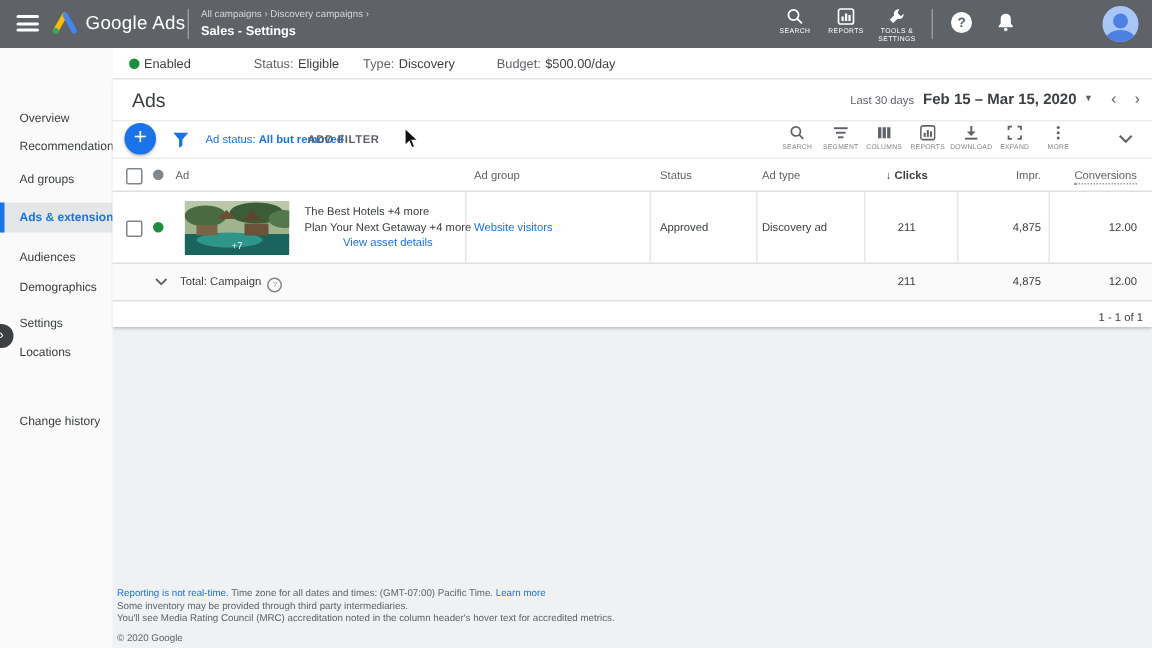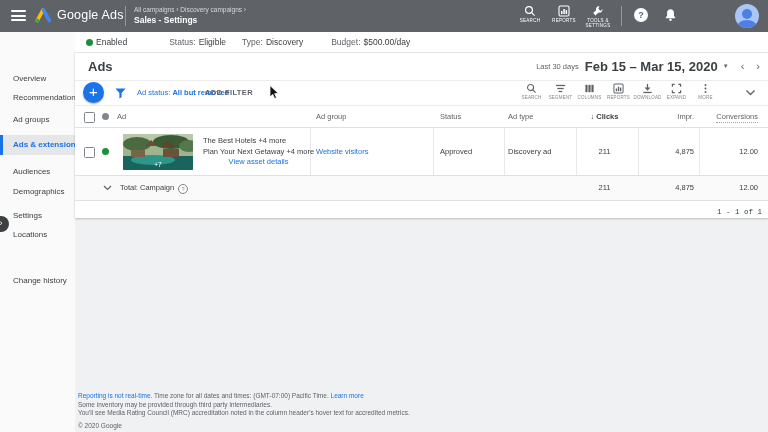--- a/index.html
+++ b/index.html
@@ -38,24 +38,24 @@
   .statusbar{position:absolute;left:75px;top:32px;right:0;height:20px;background:#fff;
     border-bottom:1px solid #e4e4e4;display:flex;align-items:center;font-size:8.5px;color:#5f6368;z-index:10;}
   .dot{display:inline-block;width:7px;height:7px;border-radius:50%;}
   .green{background:#1e8e3e;} .gray{background:#80868b;}
   .sb-seg{display:flex;align-items:center;cursor:pointer;}
   .val{color:#3c4043;margin-left:3px;}
   
   .card{position:absolute;left:75px;top:52px;right:0;height:166px;background:#fff;
     box-shadow:0 1px 2px rgba(60,64,67,.3);z-index:8;}
   .ads-header{position:relative;height:28px;border-bottom:1px solid #ececec;}
-  .page-title{position:absolute;left:13px;top:7px;font-size:13px;font-weight:bold;color:#3c4043;}
+  .page-title{position:absolute;left:13px;top:7px;font-size:13px;font-weight:normal;color:#3c4043;}
   .date-ctrl{position:absolute;right:8px;top:0;height:100%;display:flex;align-items:center;color:#5f6368;}
   .date-preset{font-size:7.5px;}
-  .date-range{font-size:13px;font-weight:bold;color:#3c4043;margin-left:6px;cursor:pointer;}
+  .date-range{font-size:10px;font-weight:bold;color:#3c4043;margin-left:6px;cursor:pointer;}
   .caret{font-size:6px;margin-left:5px;cursor:pointer;}
   .chev{font-size:11px;color:#5f6368;margin-left:12px;cursor:pointer;line-height:10px;}
   
   .filter-row{position:relative;height:24px;border-bottom:1px solid #ececec;}
   .plus-btn{position:absolute;left:8px;top:1px;width:21px;height:21px;border-radius:50%;background:#1a73e8;
     color:#fff;font-size:15px;line-height:20px;text-align:center;cursor:pointer;box-shadow:0 1px 2px rgba(0,0,0,.3);}
   .funnel{position:absolute;left:40px;top:7px;cursor:pointer;}
   .adstatus{position:absolute;left:62px;top:0;height:24px;line-height:24px;font-size:7.5px;color:#1a73e8;cursor:pointer;}
   .adstatus b{font-weight:bold;}
   .addfilter{position:absolute;left:130px;top:0;height:24px;line-height:24px;font-size:7.5px;font-weight:bold;
@@ -80,21 +80,21 @@
   .thumb{position:absolute;left:48px;top:6px;width:70px;height:36px;overflow:hidden;border-radius:1px;cursor:pointer;}
   .thumb-badge{position:absolute;left:50%;bottom:2px;transform:translateX(-50%);color:#fff;font-size:6.5px;}
   .ad-copy{position:absolute;left:128px;top:8px;line-height:10.5px;}
   .ad-line{font-size:7.5px;color:#3c4043;}
   .link{color:#1a73e8;cursor:pointer;text-align:center;}
   .total-row{position:relative;height:24px;border-bottom:1px solid #e0e0e0;background:#fafafa;
     font-size:7.5px;color:#3c4043;}
   .total-cell{position:absolute;top:0;height:24px;line-height:24px;white-space:nowrap;}
   .qmark{display:inline-block;width:8px;height:8px;border:1px solid #80868b;border-radius:50%;
     font-size:5px;line-height:8px;text-align:center;color:#80868b;margin-left:4px;vertical-align:-1px;cursor:pointer;}
-  .pagination-row{position:relative;height:22px;font-family:Liberation Mono, monospace;}
+  .pagination-row{position:relative;height:22px;}
   .pagination{position:absolute;right:6px;top:0;height:22px;line-height:22px;font-size:7.5px;color:#3c4043;}
   
   .footer{position:absolute;left:78px;top:392px;font-size:6.5px;line-height:8.5px;color:#5f6368;z-index:6;}
   .copyright{margin-top:4px;}
   
   .cursor{position:absolute;left:269px;top:85px;z-index:50;pointer-events:none;}
 </style>
 </head>
 <body>
 

